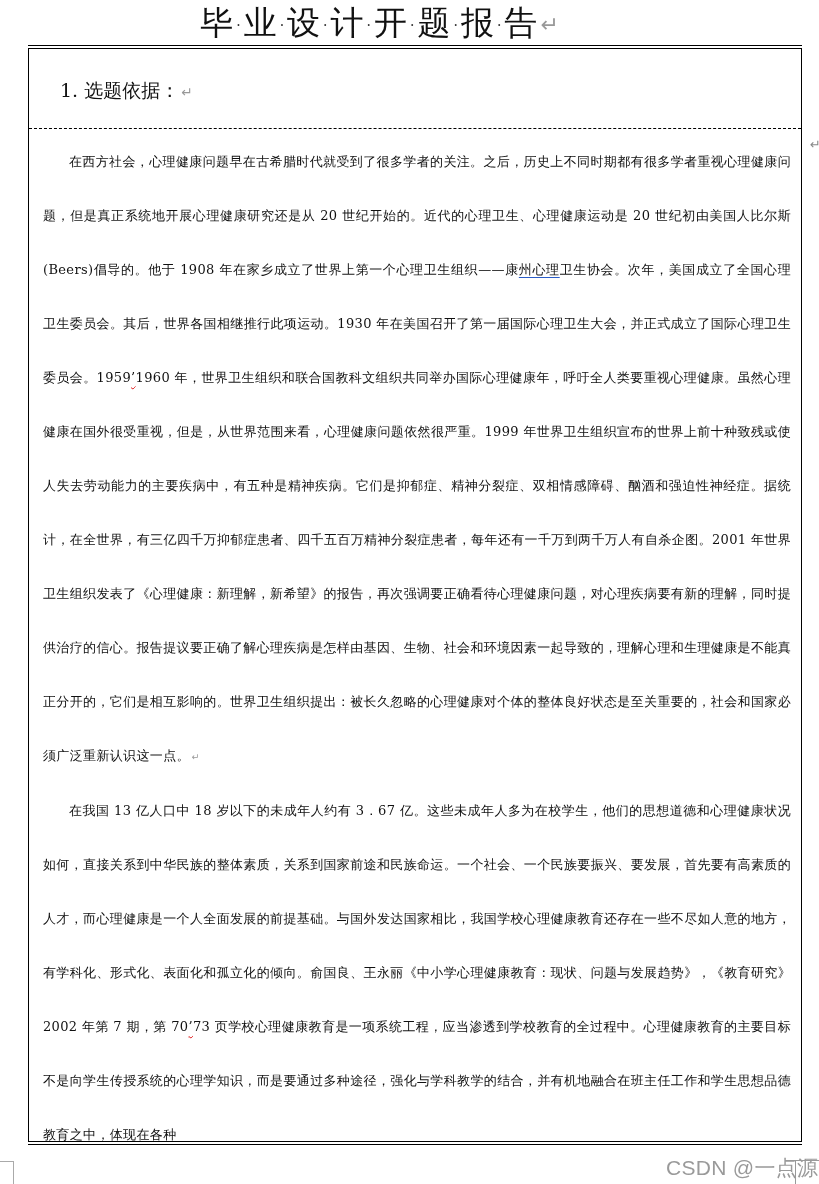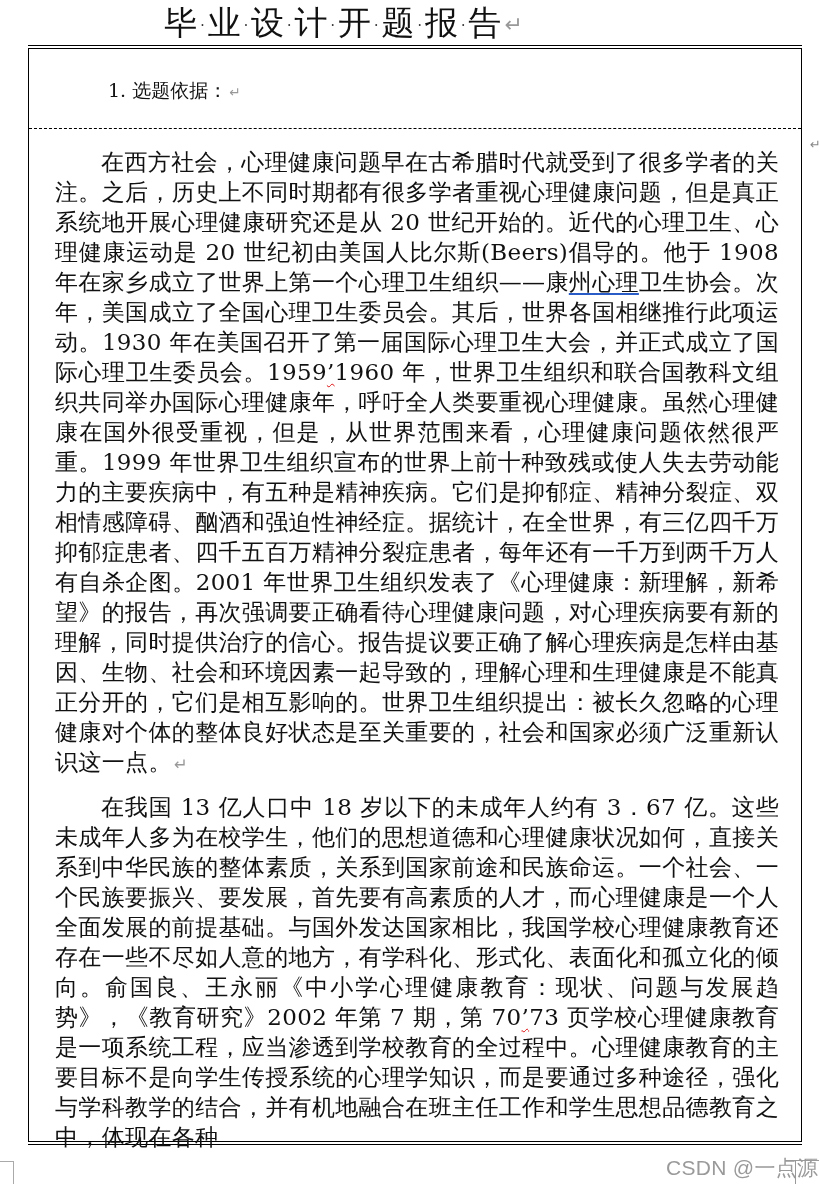--- a/index.html
+++ b/index.html
@@ -18,20 +18,21 @@
     .doc-title {
       position: absolute;
       left: 0;
       top: 2px;
       width: 688px;
       text-align: center;
       font-size: 33px;
       line-height: 42px;
       letter-spacing: 1px;
       font-family: "DejaVu Serif", "Liberation Serif", serif;
+      padding-left: 36px;
     }
     .doc-title .title-char { display: inline-block; }
     .doc-title .dot {
       display: inline-block;
       font-size: 14px;
       vertical-align: middle;
       margin: 0 2px;
       color: #333;
     }
     .pilcrow {
@@ -68,32 +69,31 @@
       top: 0;
       height: 79px;
       border-bottom: 1px dashed #000;
     }
     .section-heading {
       position: absolute;
       left: 31px;
       top: 28px;
       font-size: 19px;
       line-height: 26px;
-      margin-left: 48px;
     }
     .body-cell {
       position: absolute;
       left: 14px;
       right: 10px;
       top: 86px;
     }
     .para {
-      margin: 12px;
-      font-size: 23px;
-      line-height: 30px;
+      margin: 0;
+      font-size: 13px;
+      line-height: 54px;
       text-align: justify;
       text-indent: 2em;
       letter-spacing: 0.35px;
     }
     .underline-blue {
       text-decoration: underline;
       text-decoration-color: #2a5cc7;
       text-underline-offset: 3px;
     }
     .squiggle {

